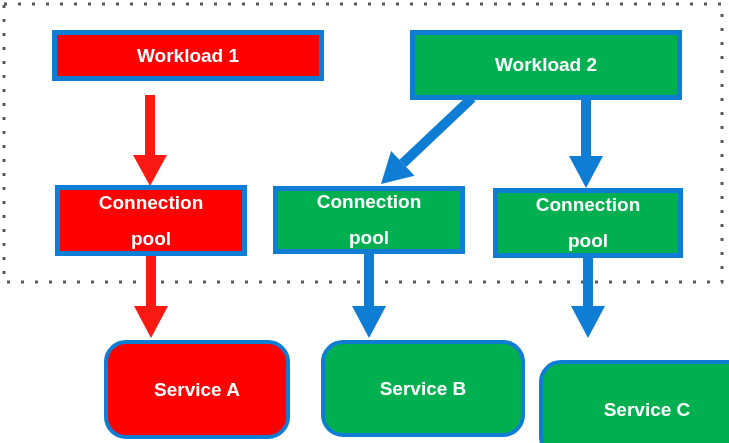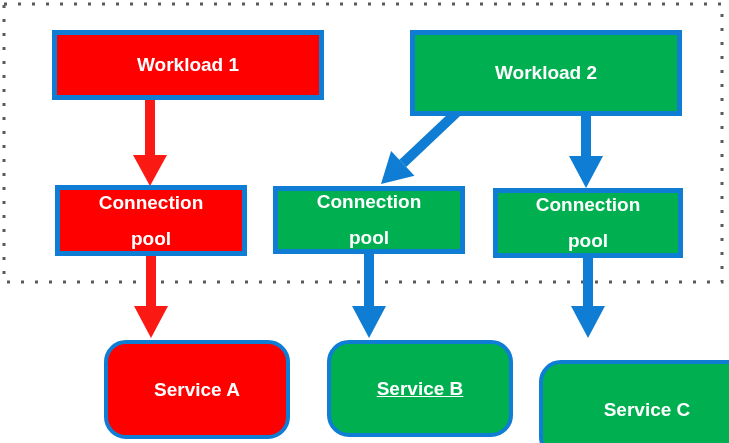--- a/index.html
+++ b/index.html
@@ -29,27 +29,27 @@
     font-size:19px;
     text-align:center;
     z-index:1;
   }
   .rect{border:5px solid var(--blue);}
   .rounded{border:4px solid var(--blue);border-radius:22px;margin-left:44px;}
   .fill-red{background:var(--red);}
   .fill-green{background:var(--green);}
   .pool .label{white-space:pre-line;line-height:36px;}
   
-  .n-w1{left:52px;top:30px;width:272px;height:70px;}
-  .n-w2{left:410px;top:30px;width:272px;height:86px;}
+  .n-w1{left:52px;top:30px;width:272px;height:51px;}
+  .n-w2{left:410px;top:30px;width:272px;height:70px;}
   .n-p1{left:55px;top:185px;width:192px;height:71px;}
   .n-p2{left:273px;top:186px;width:192px;height:68px;}
   .n-p3{left:493px;top:188px;width:190px;height:70px;}
   .n-sa{left:60px;top:340px;width:186px;height:99px;}
-  .n-sb{left:283px;top:340px;width:186px;height:97px;text-decoration:underline;}
+  .n-sb{left:277px;top:340px;width:204px;height:97px;}
   .n-sc{left:495px;top:360px;width:216px;height:99px;}
   
   .boundary{fill:none;stroke:var(--boundary-dots);stroke-width:3;stroke-dasharray:3 11;}
   .arrow-red{fill:var(--arrow-red);}
   .arrow-blue{fill:var(--arrow-blue);}
 </style>
 </head>
 <body>
 
 <div class="stage">

